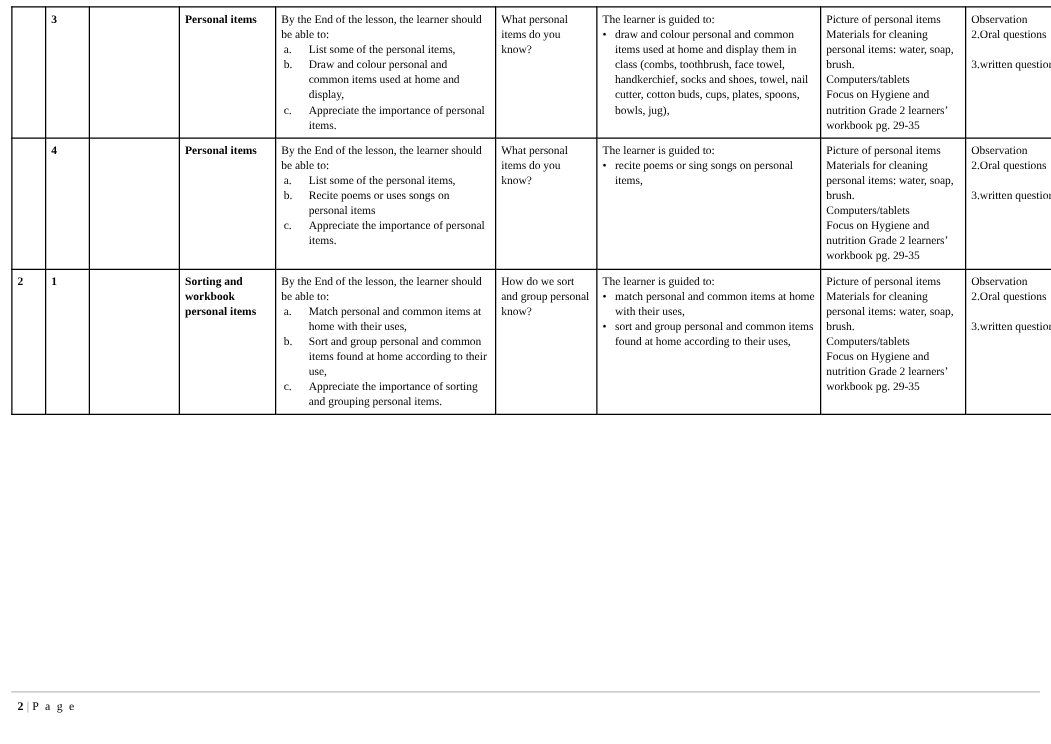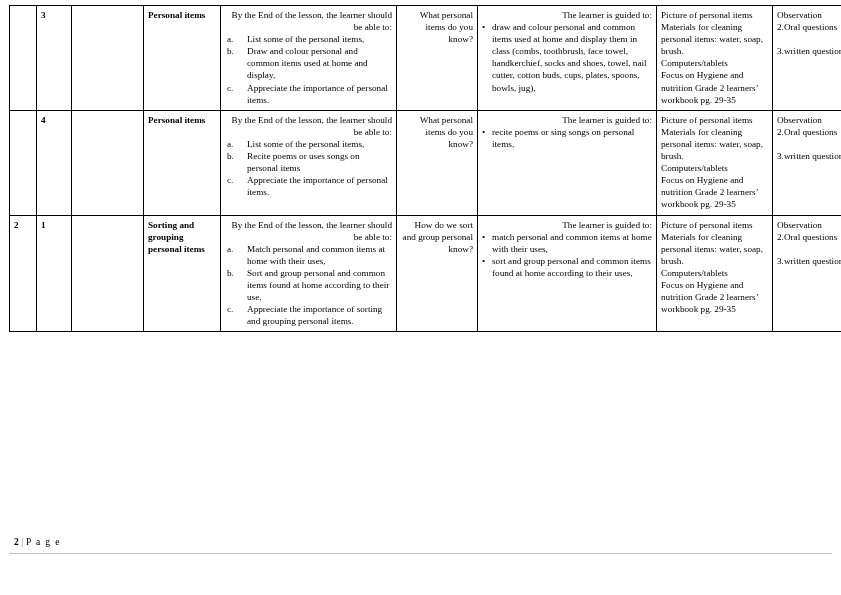--- a/index.html
+++ b/index.html
@@ -36,21 +36,21 @@
     padding: 3px 4px 4px 4px;
     font-size: 9.2px;
     line-height: 12.1px;
     font-family: "Liberation Serif", serif;
   }
   td.c-week   { width: 18px;  text-align: left; font-weight: bold; }
   td.c-lesson { width: 26px;  text-align: left; font-weight: bold; }
   td.c-strand { width: 63px; }
   td.c-sub    { width: 68px;  font-weight: bold; margin-left: 32px; }
   td.c-out    { width: 167px; }
-  td.c-key    { width: 72px; text-align: right; }
+  td.c-key    { width: 72px; }
   td.c-learn  { width: 170px; }
   td.c-res    { width: 107px; }
   td.c-assess { width: 76px; }
 
   .list {
     margin: 0;
     padding: 0;
     list-style: none;
   }
   .list li {
@@ -70,34 +70,34 @@
   }
   .bullets li {
     position: relative;
     padding-left: 10px;
   }
   .bullets li .bt {
     position: absolute;
     left: 0;
     top: 0;
   }
-  .lead { margin: 0; text-align: right; }
+  .lead { margin: 0; }
 
   .footer-rule {
     position: absolute;
     left: 9px;
     top: 553px;
     width: 823px;
     height: 1px;
     background: #bdbdbd;
   }
   .footer {
     position: absolute;
     left: 14px;
-    top: 537px;
+    top: 561px;
     font-family: "Liberation Serif", serif;
     font-size: 9.5px;
     letter-spacing: 0.6px;
     color: #000000;
   }
   .footer .pnum { font-weight: bold; }
   .footer .bar { color: #8a8a8a; margin: 0 2px; }
   .footer .ptxt { letter-spacing: 1.4px; }
 </style>
 </head>
@@ -167,21 +167,21 @@
 2.Oral questions
 
 3.written questions</td>
 
       </tr>
 
       <tr>
         <td class="c-week">2</td>
         <td class="c-lesson">1</td>
         <td class="c-strand"></td>
-        <td class="c-sub">Sorting and grouping personal items</td>
+        <td class="c-sub">Sorting and workbook personal items</td>
         <td class="c-out">
           <p class="lead">By the End of the lesson, the learner should be able to:</p>
           <ul class="list">
             <li><span class="mk">a.</span><span>Match personal and common items at home with their uses,</span></li>
             <li><span class="mk">b.</span><span>Sort and group personal and common items found at home according to their use,</span></li>
             <li><span class="mk">c.</span><span>Appreciate the importance of sorting and grouping personal items.</span></li>
           </ul>
         </td>
         <td class="c-key">How do we sort and group personal know?</td>
         <td class="c-learn">

